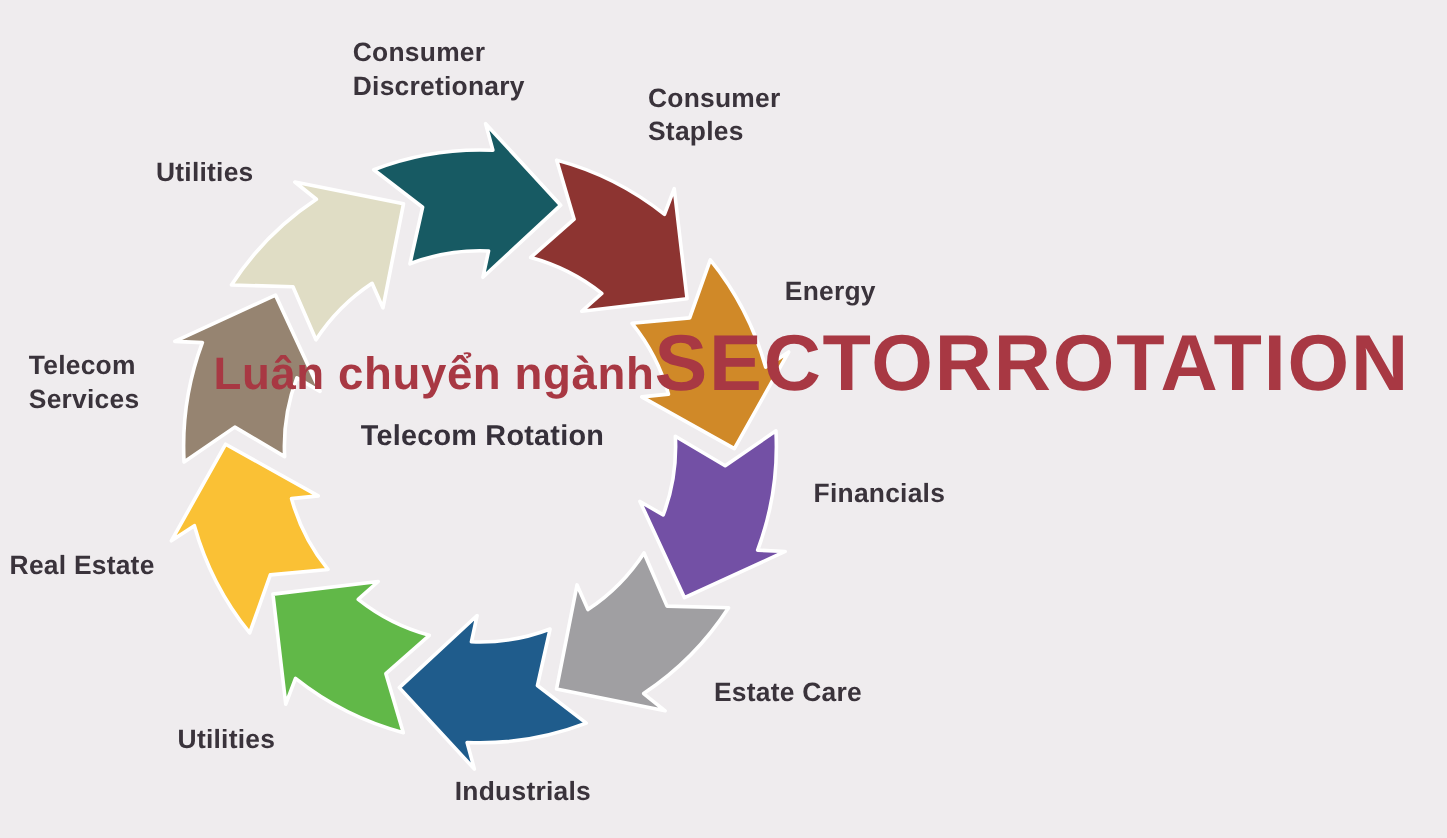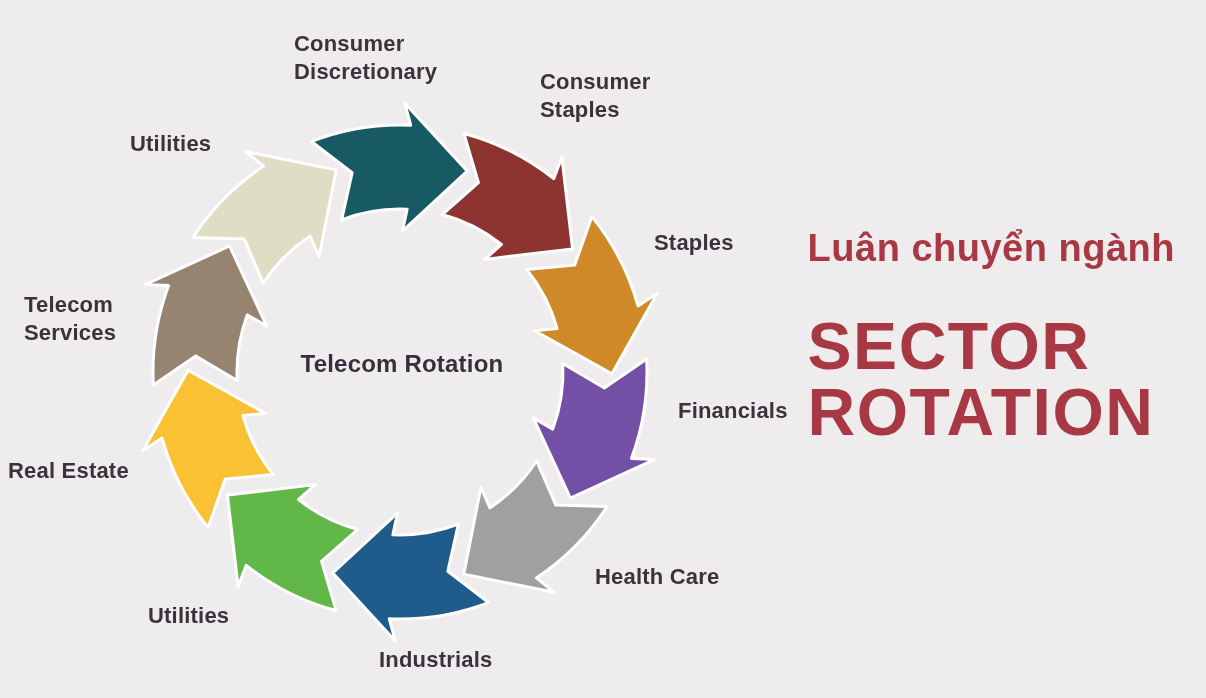--- a/index.html
+++ b/index.html
@@ -49,22 +49,22 @@
     font-size: 24px;
     font-weight: 700;
     color: #36303a;
     letter-spacing: 0.2px;
   }
   .title-block {
     position: absolute;
     top: 227px;
     right: 31px;
     display: flex;
-    flex-direction: column;
-    align-items: flex-start;
+    flex-direction: row;
+    align-items: flex-end;
     text-align: right;
   }
   .subtitle-vi {
     font-size: 38px;
     font-weight: 700;
     line-height: 1.15;
     letter-spacing: 0.5px;
   }
   .big-title {
     font-size: 66px;
@@ -87,23 +87,23 @@
       <path d="M 331.9 134.6 A 247 247 0 0 1 432.2 127.1 L 428.1 104.5 L 484.5 177.6 L 414.7 231.8 L 421.3 210.4 A 163 163 0 0 0 355.1 215.3 L 369.7 169.3 Z" fill="#1f5c8c" transform="rotate(175 400 372)"></path>
       <path d="M 331.9 134.6 A 247 247 0 0 1 432.2 127.1 L 428.1 104.5 L 484.5 177.6 L 414.7 231.8 L 421.3 210.4 A 163 163 0 0 0 355.1 215.3 L 369.7 169.3 Z" fill="#a09fa2" transform="rotate(139 400 372)"></path>
       <path d="M 331.9 134.6 A 247 247 0 0 1 432.2 127.1 L 428.1 104.5 L 484.5 177.6 L 414.7 231.8 L 421.3 210.4 A 163 163 0 0 0 355.1 215.3 L 369.7 169.3 Z" fill="#7350a5" transform="rotate(103 400 372)"></path>
       <path d="M 331.9 134.6 A 247 247 0 0 1 432.2 127.1 L 428.1 104.5 L 484.5 177.6 L 414.7 231.8 L 421.3 210.4 A 163 163 0 0 0 355.1 215.3 L 369.7 169.3 Z" fill="#d08928" transform="rotate(67 400 372)"></path>
       <path d="M 331.9 134.6 A 247 247 0 0 1 432.2 127.1 L 428.1 104.5 L 484.5 177.6 L 414.7 231.8 L 421.3 210.4 A 163 163 0 0 0 355.1 215.3 L 369.7 169.3 Z" fill="#8d3431" transform="rotate(31 400 372)"></path>
       <path d="M 331.9 134.6 A 247 247 0 0 1 432.2 127.1 L 428.1 104.5 L 484.5 177.6 L 414.7 231.8 L 421.3 210.4 A 163 163 0 0 0 355.1 215.3 L 369.7 169.3 Z" fill="#175a63" transform="rotate(-5 400 372)"></path>
     </svg>
 
   <div class="sector-label lbl-consumer-discretionary">Consumer Discretionary</div>
   <div class="sector-label lbl-consumer-staples">Consumer Staples</div>
-  <div class="sector-label lbl-energy nowrap">Staples</div>
+  <div class="sector-label lbl-energy nowrap">Energy</div>
   <div class="sector-label lbl-financials nowrap">Financials</div>
-  <div class="sector-label lbl-health-care nowrap">Health Care</div>
+  <div class="sector-label lbl-health-care nowrap">Estate Care</div>
   <div class="sector-label lbl-industrials nowrap">Industrials</div>
   <div class="sector-label lbl-materials nowrap">Utilities</div>
   <div class="sector-label lbl-real-estate nowrap">Real Estate</div>
   <div class="sector-label lbl-telecom-services">Telecom Services</div>
   <div class="sector-label lbl-utilities nowrap">Utilities</div>
 
   <div class="center-label">Telecom Rotation</div>
 
   <div class="title-block" style="color: rgb(168, 56, 67);">
     <div class="subtitle-vi">Luân chuyển ngành</div>

